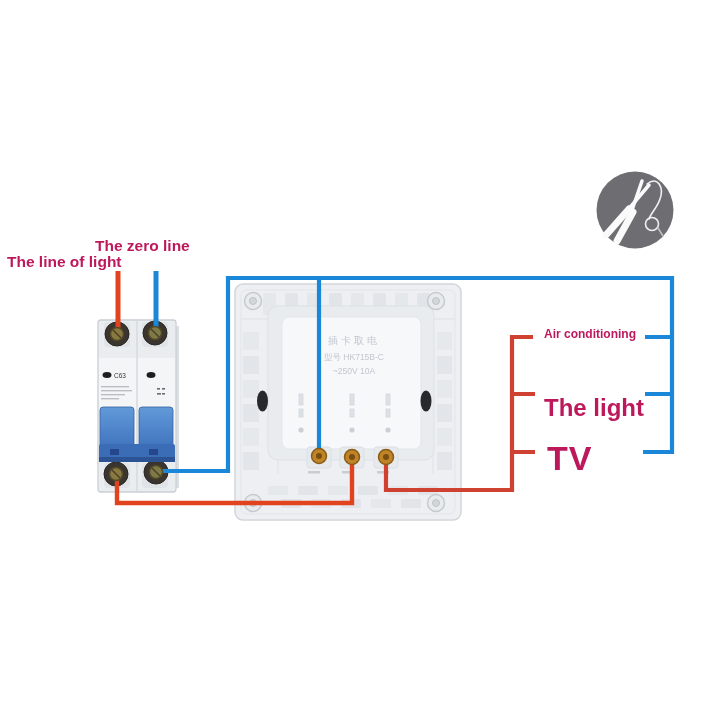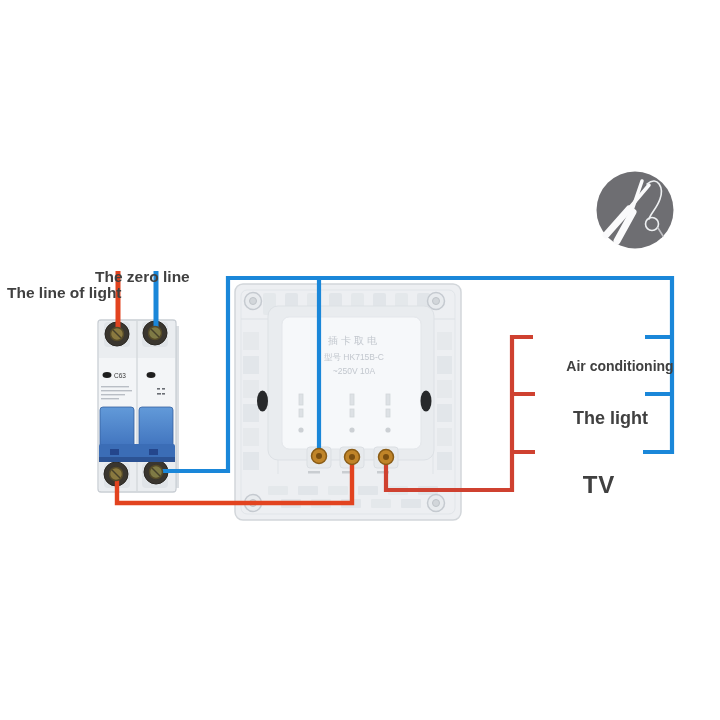--- a/index.html
+++ b/index.html
@@ -2,28 +2,28 @@
 <html><head>
 <meta charset="utf-8">
 <style>
   html,body{margin:0;padding:0;background:#ffffff;}
   .canvas{
     position:relative;width:720px;height:720px;background:#ffffff;overflow:hidden;
     font-family:"Liberation Sans",sans-serif;
   }
   .layer{position:absolute;left:0;top:0;}
   .lbl{
-    position:absolute;font-weight:700;color:#404040;line-height:1.05;
-    font-family:"Liberation Sans",sans-serif;white-space:nowrap;margin-top:31px;
+    position:absolute;font-weight:700;color:#be185d;line-height:1.05;
+    font-family:"Liberation Sans",sans-serif;white-space:nowrap;
   }
   .lbl-zero{left:95px;top:238px;font-size:15.5px;}
   .lbl-fire{left:7px;top:254px;font-size:15.5px;}
-  .lbl-ac{left:563px;top:328px;width:114px;font-size:14px;text-align:center;}
-  .lbl-light{left:544px;top:378px;width:104px;font-size:18px;text-align:right;}
-  .lbl-tv{left:547px;top:441px;width:104px;font-size:24px;text-align:center;letter-spacing:1px;}
+  .lbl-ac{left:544px;top:328px;width:114px;font-size:12px;}
+  .lbl-light{left:544px;top:395px;width:104px;font-size:24px;text-align:left;}
+  .lbl-tv{left:547px;top:441px;width:104px;font-size:34px;letter-spacing:1px;}
   .panel-print{filter:blur(0.5px);}
 </style>
 </head>
 <body>
 
 <div class="canvas">
 
   <svg class="layer" width="720" height="720" viewBox="0 0 720 720">
     <defs>
       <linearGradient id="gradToggle" x1="0" y1="0" x2="0" y2="1">

